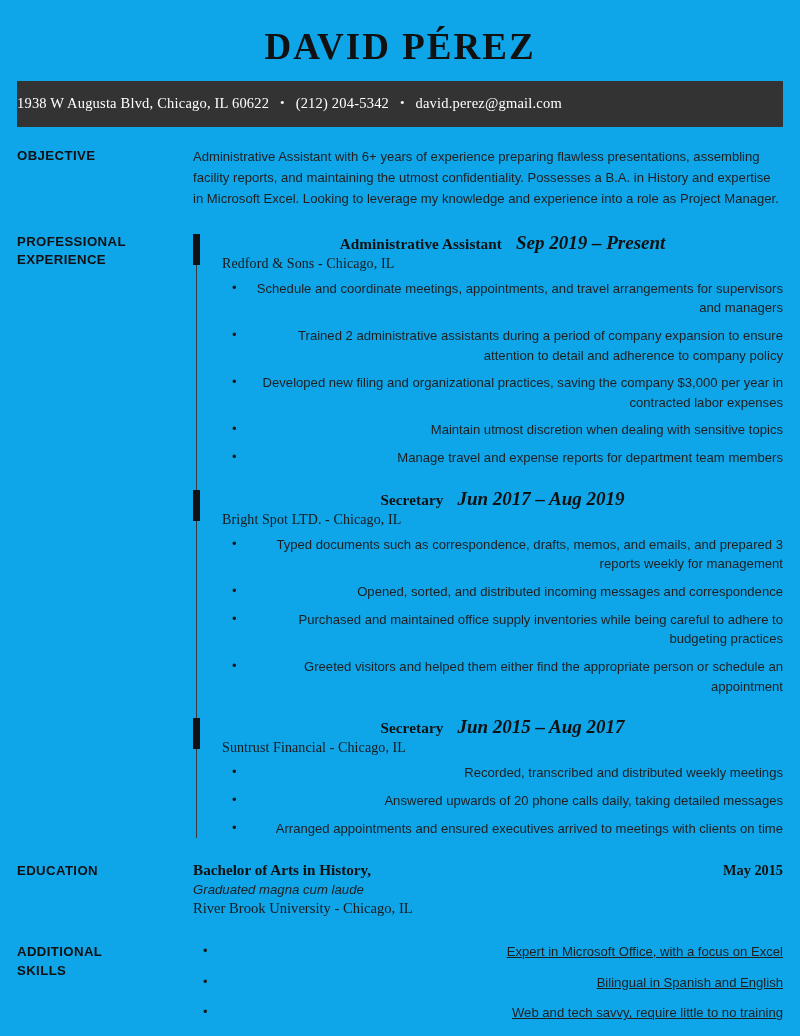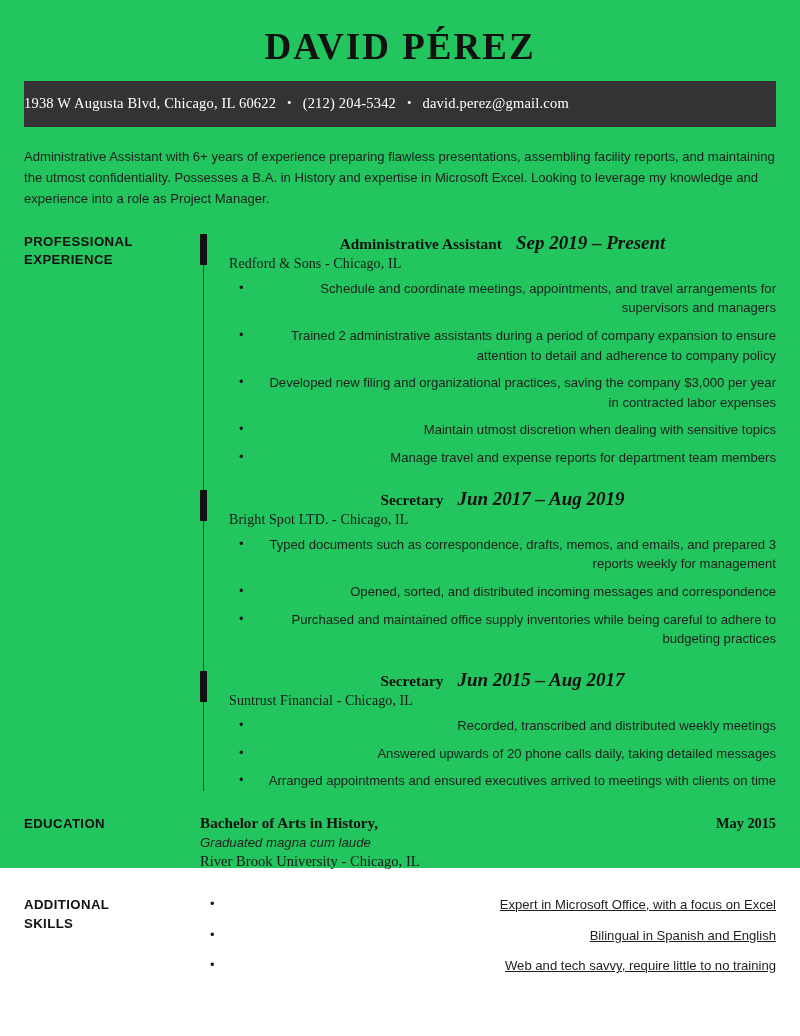--- a/index.html
+++ b/index.html
@@ -11,24 +11,24 @@
     width: 800px;
     height: 1036px;
     font-family: "Liberation Sans", sans-serif;
     color: #1a1a1a;
     -webkit-font-smoothing: antialiased;
   }
 
   .page {
     position: relative;
     width: 800px;
-    height: 868px;
+    height: 1036px;
     box-sizing: border-box;
-    padding: 0 24px;
-    background: #22c55e;
+    padding: 0 17px;
+    background: #0ea5e9;
   }
 
   
   .name-header {
     text-align: center;
     font-family: "Liberation Serif", serif;
     font-weight: bold;
     font-size: 37px;
     letter-spacing: 2px;
     color: #111111;
@@ -211,20 +211,21 @@
 
   <div class="contact-bar">
     <span>1938 W Augusta Blvd, Chicago, IL 60622</span>
     <span class="contact-sep">•</span>
     <span>(212) 204-5342</span>
     <span class="contact-sep">•</span>
     <span>david.perez@gmail.com</span>
   </div>
 
   <div class="section" id="objective-section">
+    <div class="section-label">OBJECTIVE</div>
     <div class="section-body">
       <div class="objective-text">Administrative Assistant with 6+ years of experience preparing flawless presentations, assembling facility reports, and maintaining the utmost confidentiality. Possesses a B.A. in History and expertise in Microsoft Excel. Looking to leverage my knowledge and experience into a role as Project Manager.</div>
     </div>
   </div>
 
   <div class="section" id="experience-section">
     <div class="section-label">
       <div>PROFESSIONAL</div>
       <div>EXPERIENCE</div>
     </div>
@@ -252,20 +253,21 @@
           <div class="job-marker"></div>
           <div class="job-headline">
             <span class="job-title">Secretary</span>
             <span class="job-dates">Jun 2017 – Aug 2019</span>
           </div>
           <div class="job-company">Bright Spot LTD.  - Chicago, IL</div>
           <ul class="bullets">
             <li>Typed documents such as correspondence, drafts, memos, and emails, and prepared 3 reports weekly for management</li>
             <li>Opened, sorted, and distributed incoming messages and correspondence</li>
             <li>Purchased and maintained office supply inventories while being careful to adhere to budgeting practices</li>
+            <li>Greeted visitors and helped them either find the appropriate person or schedule an appointment</li>
           </ul>
         </div>
 
         <div class="job">
           <div class="job-marker"></div>
           <div class="job-headline">
             <span class="job-title">Secretary</span>
             <span class="job-dates">Jun 2015 – Aug 2017</span>
           </div>
           <div class="job-company">Suntrust Financial  - Chicago, IL</div>

